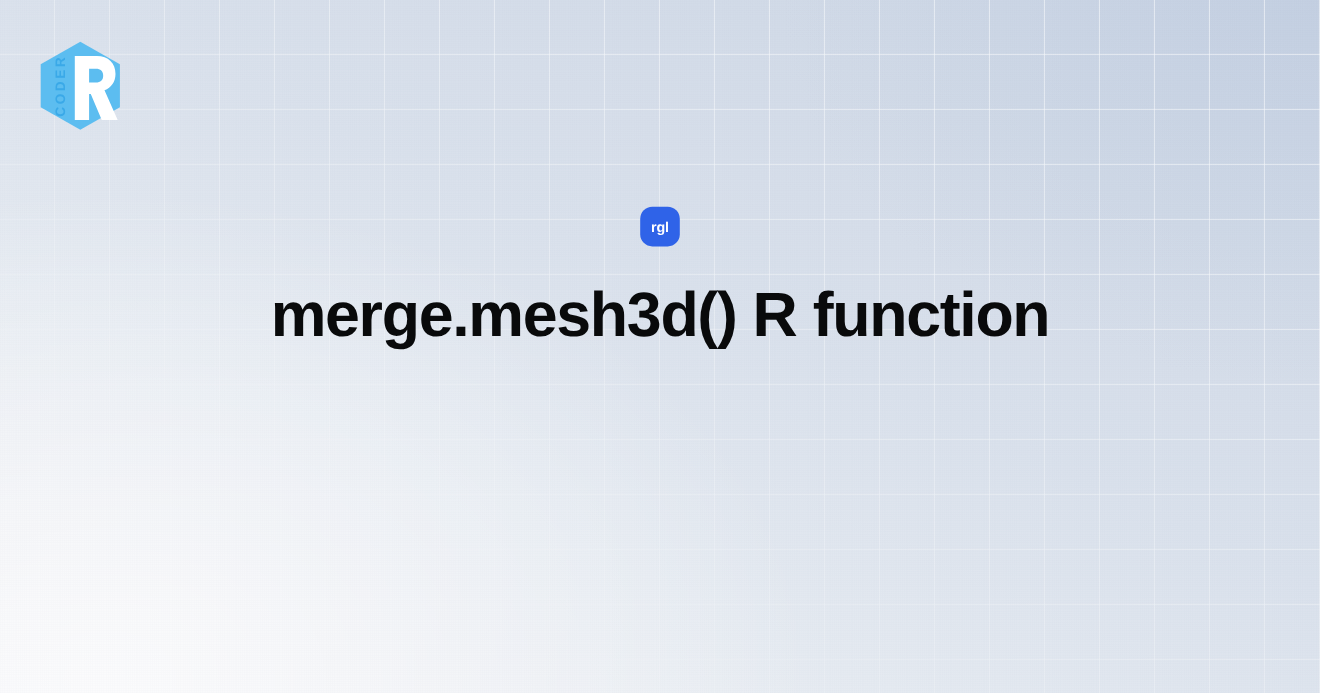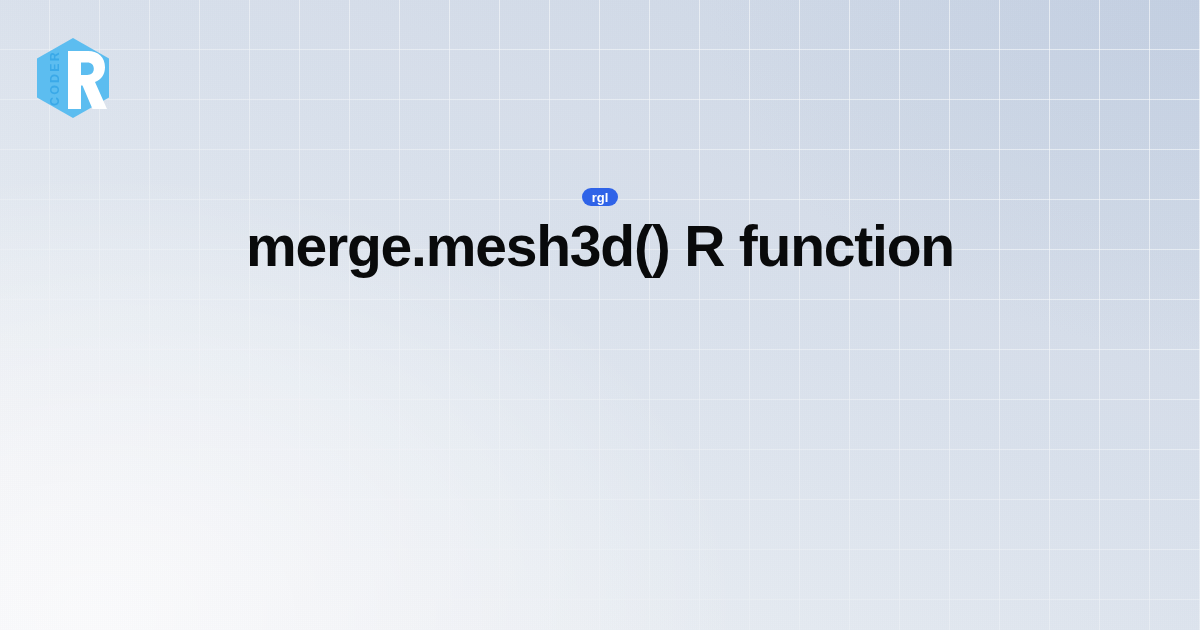--- a/index.html
+++ b/index.html
@@ -104,32 +104,33 @@
     top: 188px;
     display: flex;
     flex-direction: column;
     align-items: center;
   }
 
   .pkg-badge {
     display: inline-flex;
     align-items: center;
     justify-content: center;
-    height: 18px;
+    height: 36px;
     padding: 0 10px;
     border-radius: 11px;
     background: #2f63e8;
     color: #ffffff;
     font-size: 13px;
     font-weight: 700;
     letter-spacing: -0.1px;
     line-height: 1;
   }
 
   .page-title {
+    margin-top: 22px;
     width: 760px;
     text-align: center;
     color: #090a0b;
     font-size: 57px;
     font-weight: 700;
     line-height: 80px;
     letter-spacing: -1.2px;
     word-wrap: break-word;
   }
 

